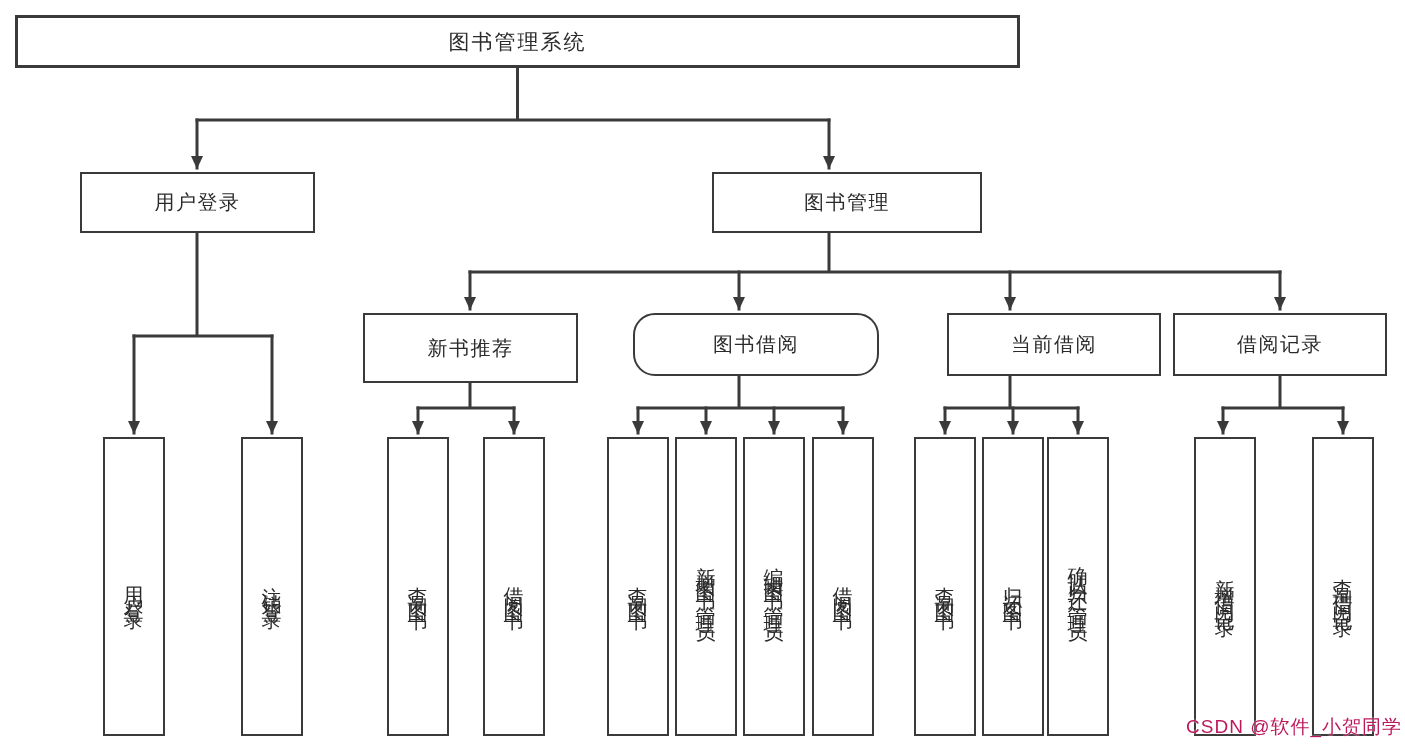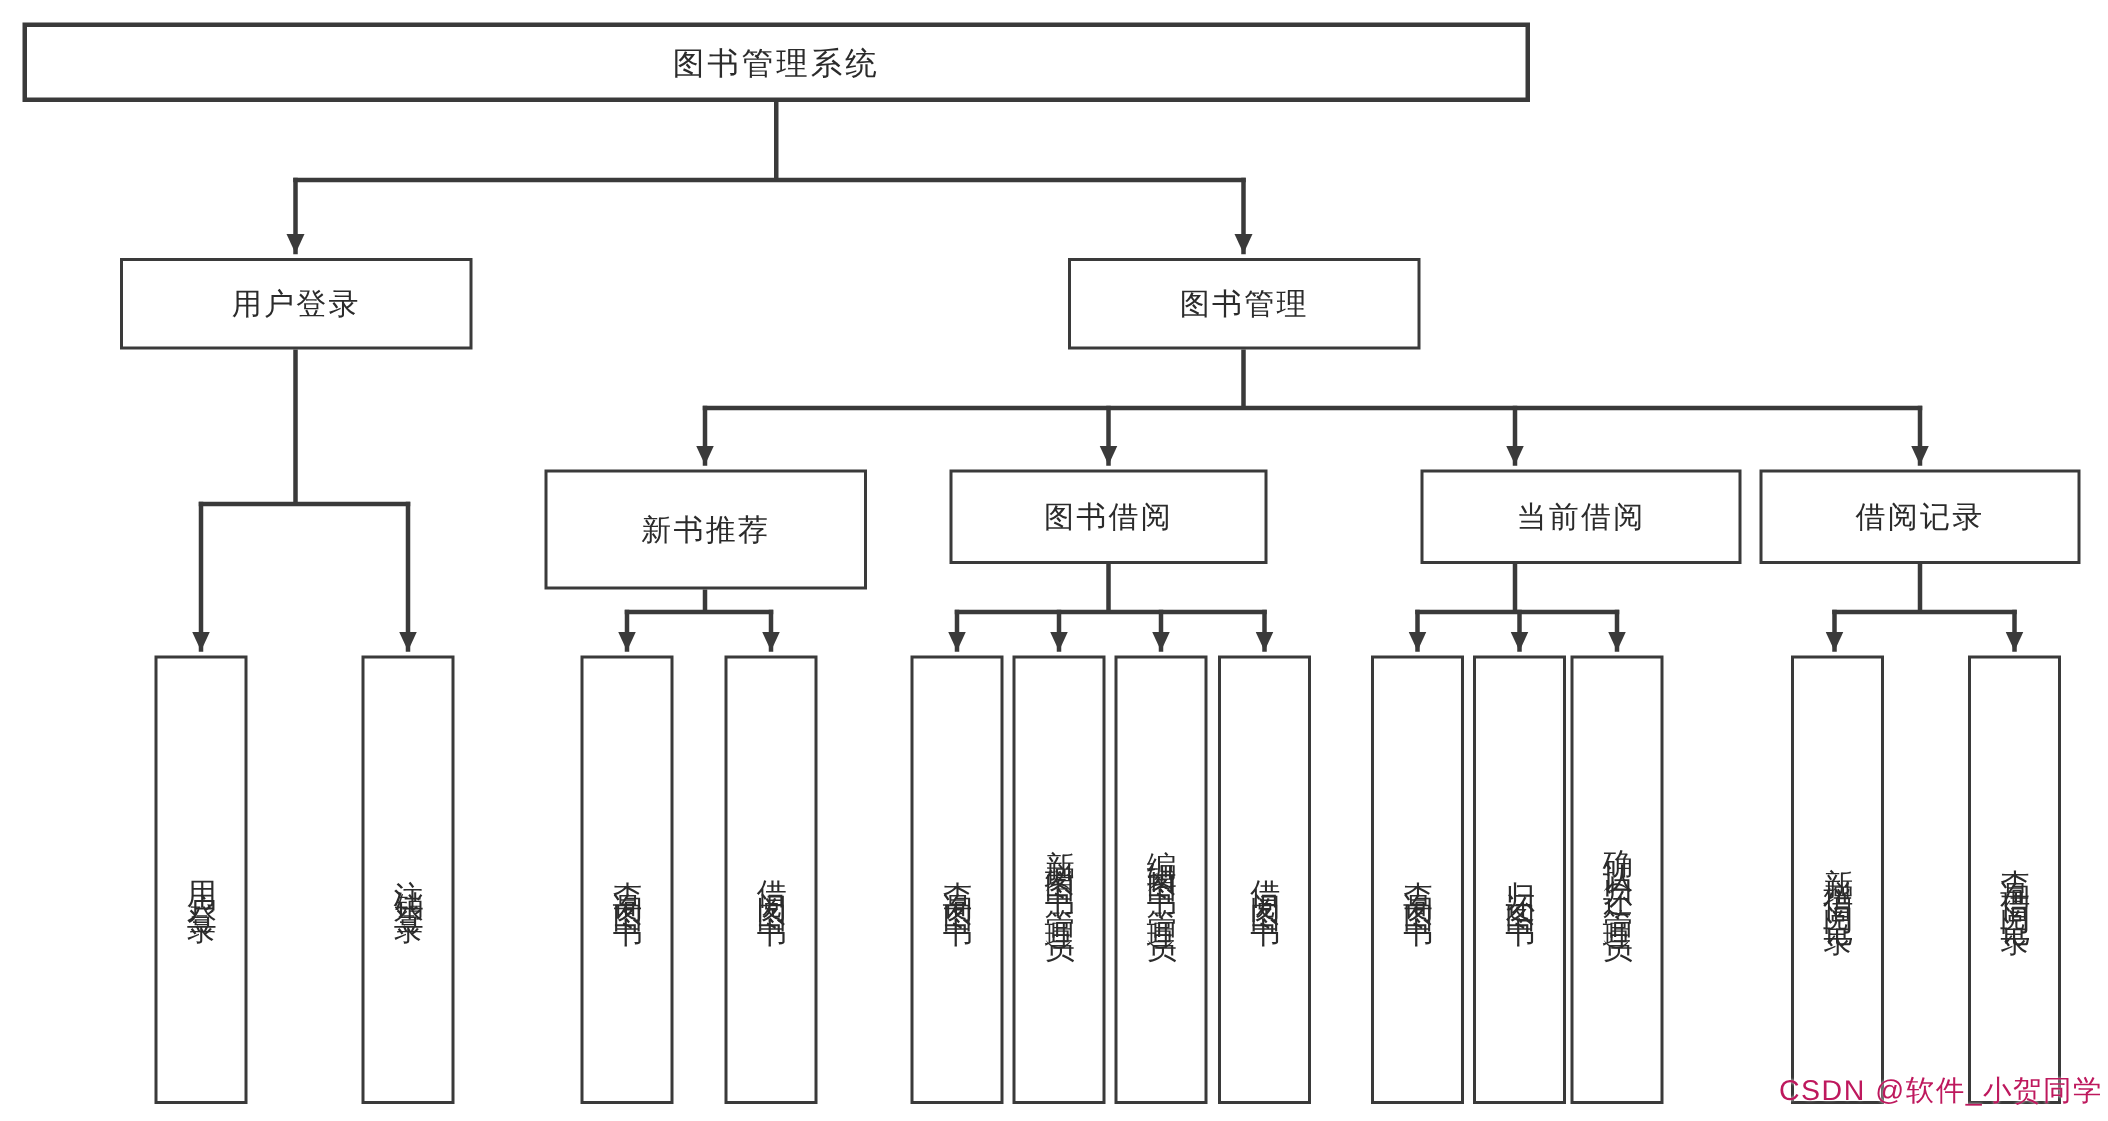--- a/index.html
+++ b/index.html
@@ -86,28 +86,28 @@
     <path class="cline" marker-end="url(#arrow)" d="M1343,408 L1343,433"></path>
   </svg>
 
   <div class="box hbox root" style="left:15px;top:15px;width:1005px;height:53px;">
     <span>图书管理系统</span>
   </div>
 
   <div class="box hbox" style="left:80px;top:172px;width:235px;height:61px;">
     <span>用户登录</span>
   </div>
-  <div class="box hbox" style="left:712px;top:172px;width:235px;height:61px;">
+  <div class="box hbox" style="left:712px;top:172px;width:270px;height:61px;">
     <span>图书管理</span>
   </div>
 
-  <div class="box hbox" style="left:363px;top:313px;width:215px;height:80px;">
+  <div class="box hbox" style="left:363px;top:313px;width:215px;height:70px;">
     <span>新书推荐</span>
   </div>
-  <div class="box hbox" style="left:633px;top:313px;width:212px;height:63px;">
+  <div class="box hbox" style="left:633px;top:313px;width:246px;height:63px;border-radius:22px;">
     <span>图书借阅</span>
   </div>
   <div class="box hbox" style="left:903px;top:313px;width:214px;height:63px;margin-left:44px;">
     <span>当前借阅</span>
   </div>
   <div class="box hbox" style="left:1173px;top:313px;width:214px;height:63px;">
     <span>借阅记录</span>
   </div>
 
   <div class="box vbox" style="left:103px;top:437px;width:62px;height:299px;">

